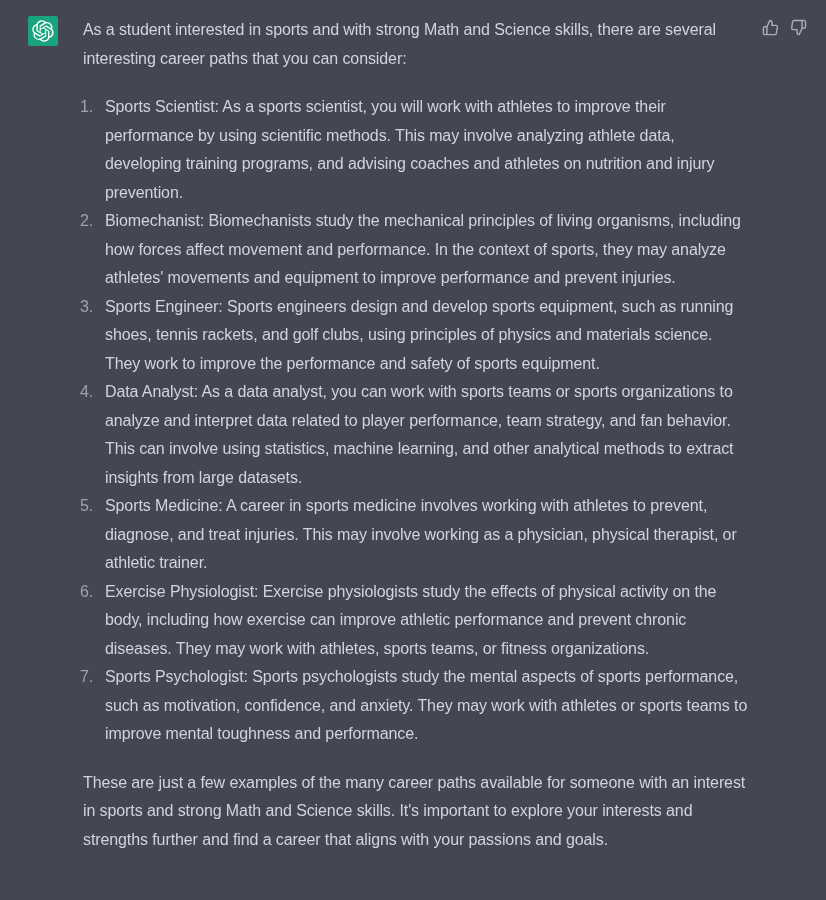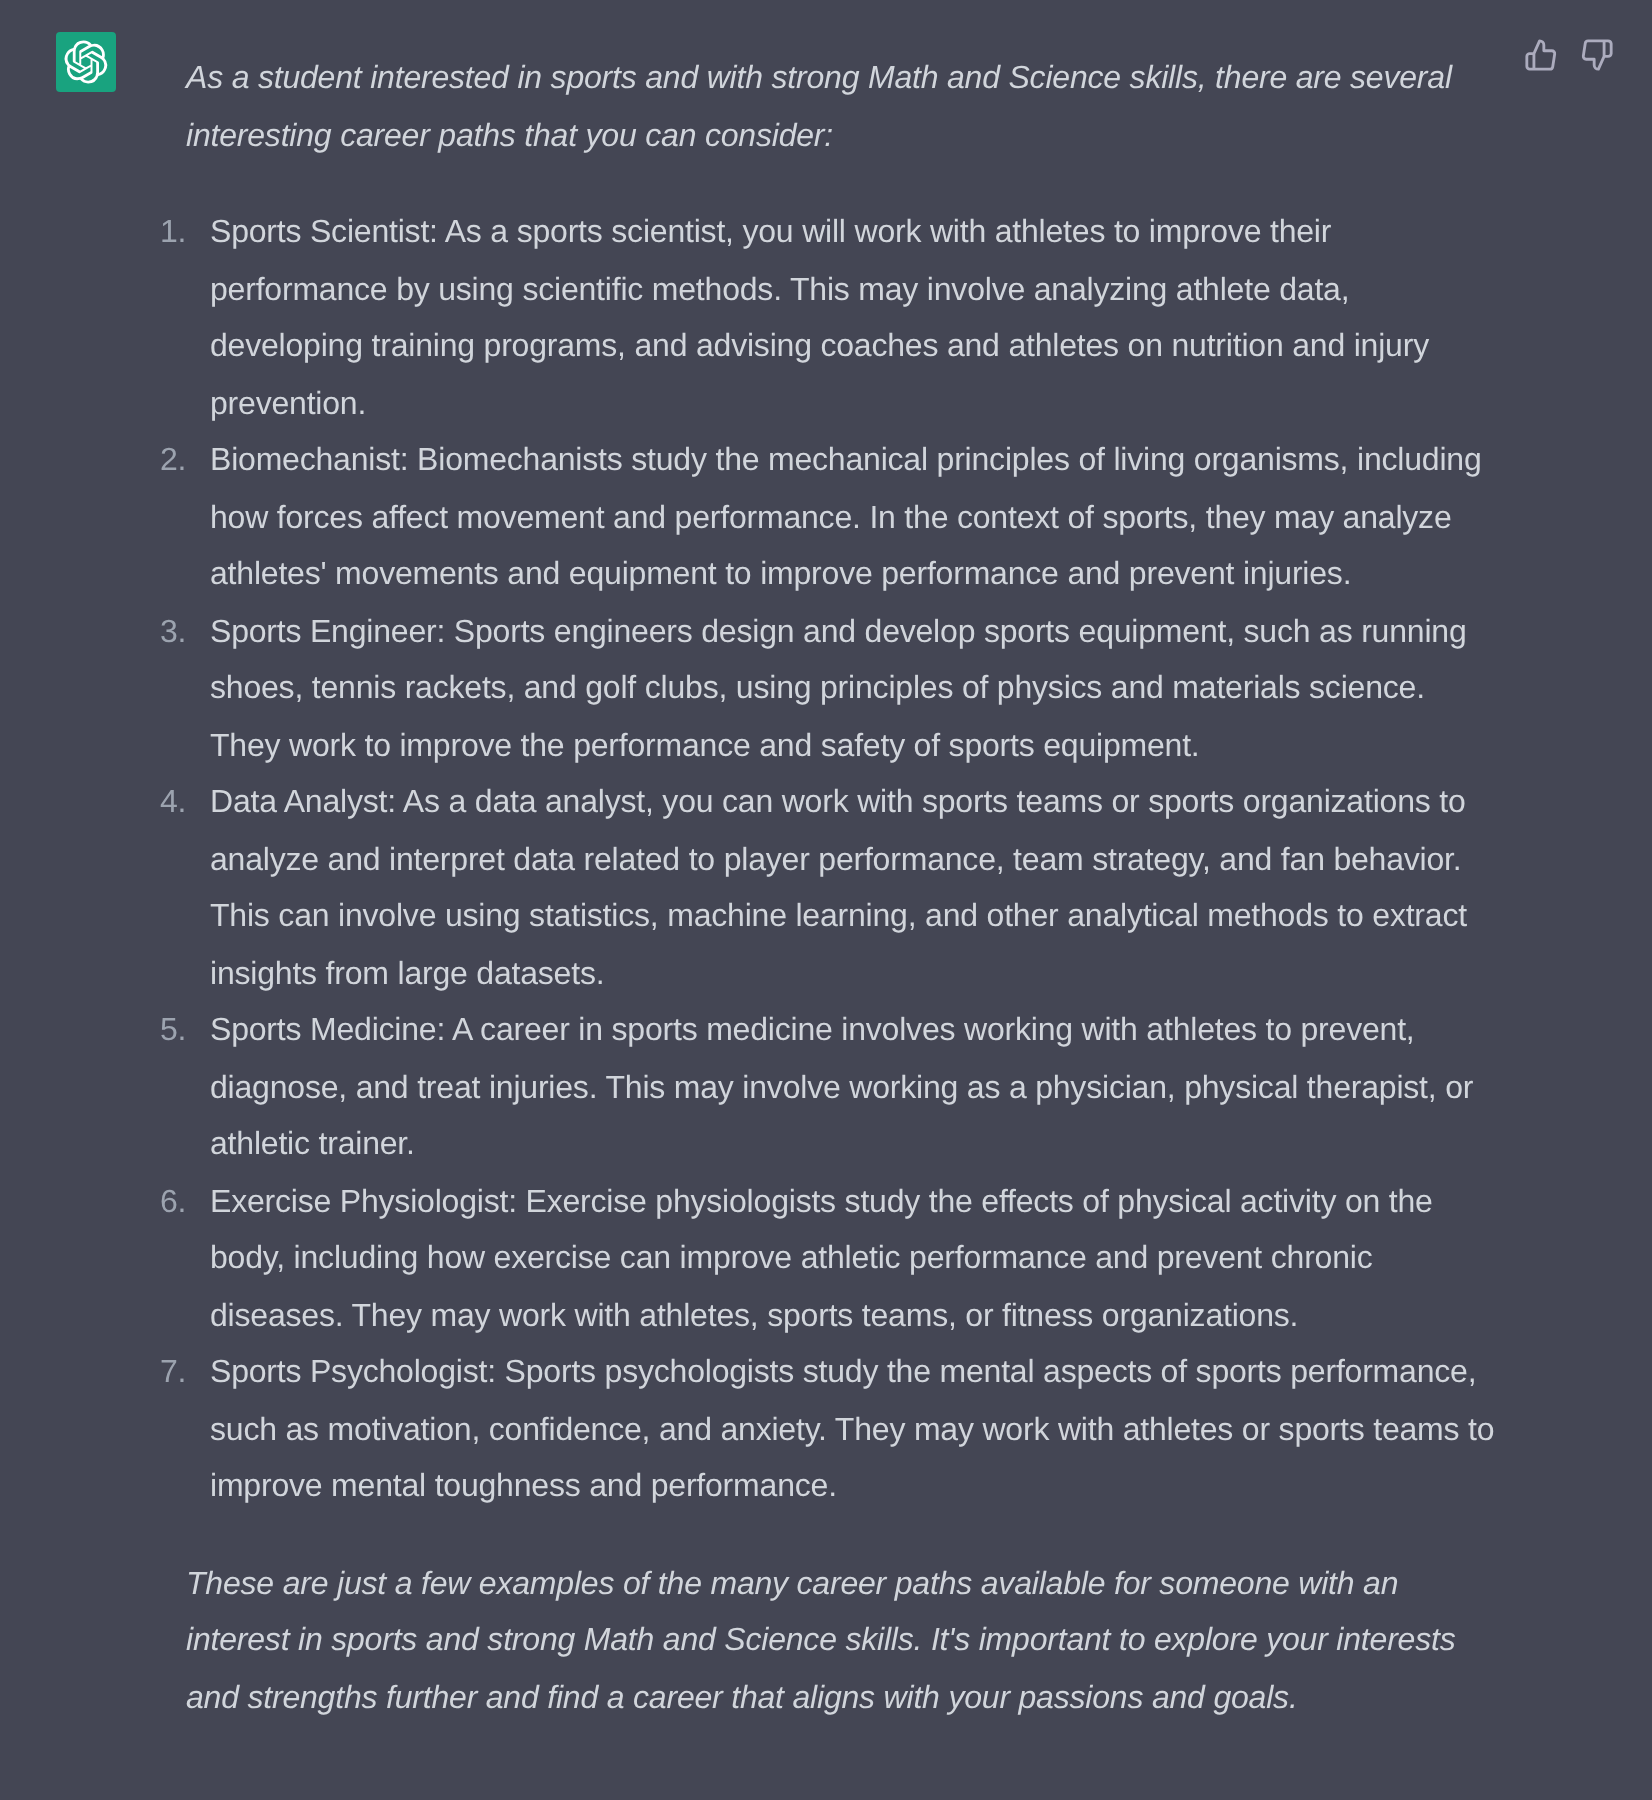--- a/index.html
+++ b/index.html
@@ -54,22 +54,21 @@
     .content {
       position: absolute;
       left: 83px;
       top: 16px;
       width: 665px;
       font-size: 16px;
       line-height: 28.5px;
       letter-spacing: -0.1px;
     }
     .content p {
-      margin: 10px;
-      font-style: italic;
+      margin: 0;
     }
     .intro { margin-bottom: 20px !important; }
     ol.careers {
       list-style: none;
       margin: 0 0 20px 0;
       padding: 0;
     }
     ol.careers li {
       position: relative;
       padding-left: 22px;

